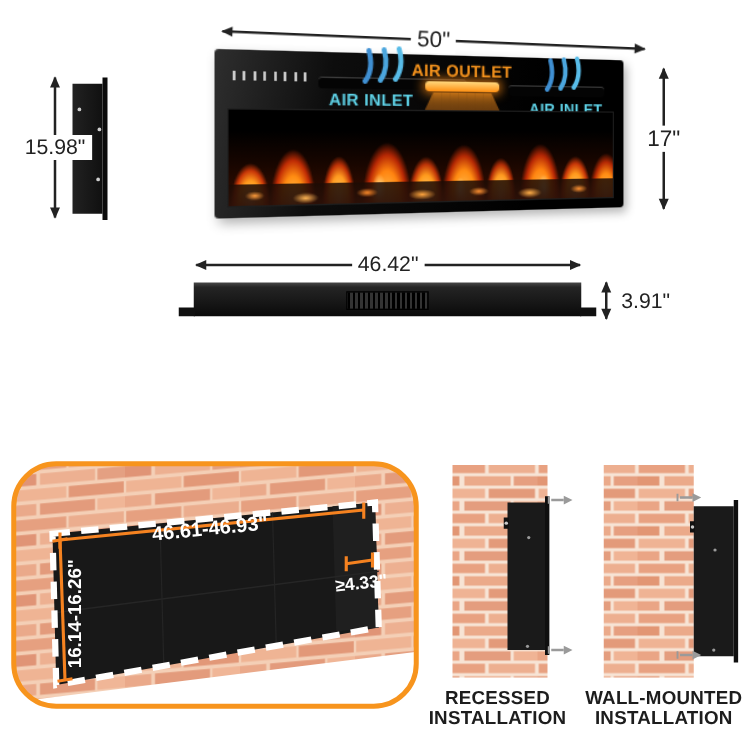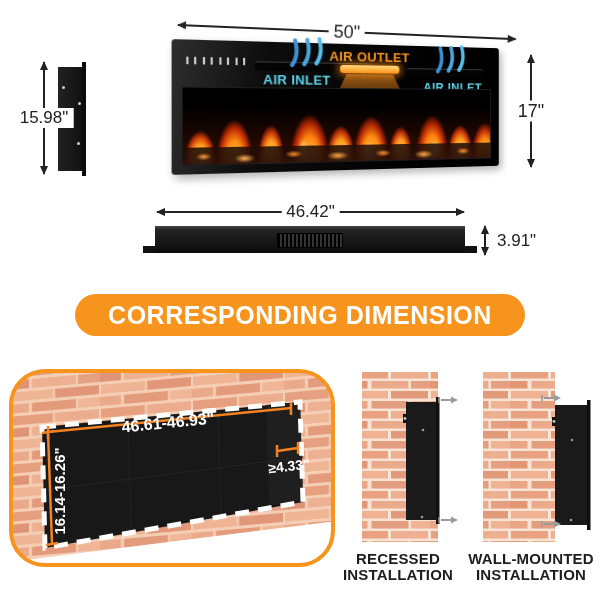--- a/index.html
+++ b/index.html
@@ -160,23 +160,20 @@
     <div class="flange-l"></div>
     <div class="flange-r"></div>
     <div class="grille"></div>
   </div>
 
   <div class="dim" style="left:477px;top:226px;width:16px;height:29px;">
     <div class="line-v"></div>
   </div>
   <span class="lbl-plain" style="left:497px;top:231px;">3.91"</span>
 
-  <div class="banner">
-    <span>CORRESPONDING DIMENSION</span>
-  </div>
 
   <svg style="position:absolute;left:8px;top:368px;" width="328" height="200" viewBox="0 0 328 200">
     <defs>
       <pattern id="bp" width="92" height="48" patternUnits="userSpaceOnUse">
         <rect width="92" height="48" fill="#F4CFB6"></rect>
         <rect x="1" y="1" width="44" height="9" fill="#E6A080"></rect>
           <rect x="47" y="1" width="44" height="9" fill="#EBAD8E"></rect>
         <rect x="0" y="13" width="21" height="9" fill="#E09476"></rect>
           <rect x="24" y="13" width="44" height="9" fill="#EDB091"></rect>
           <rect x="70" y="13" width="22" height="9" fill="#E4A082"></rect>

